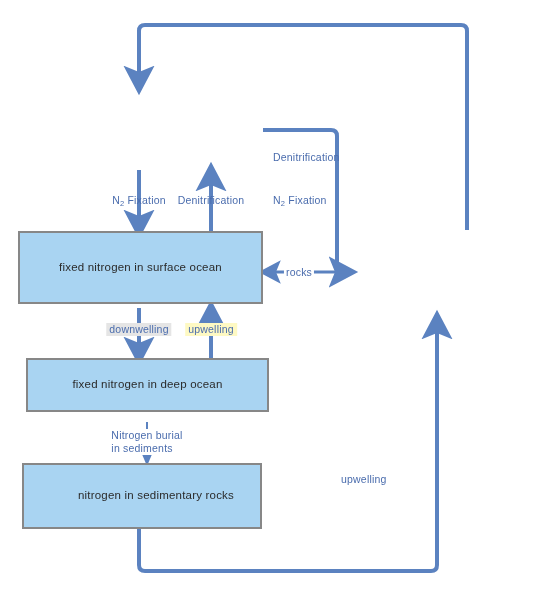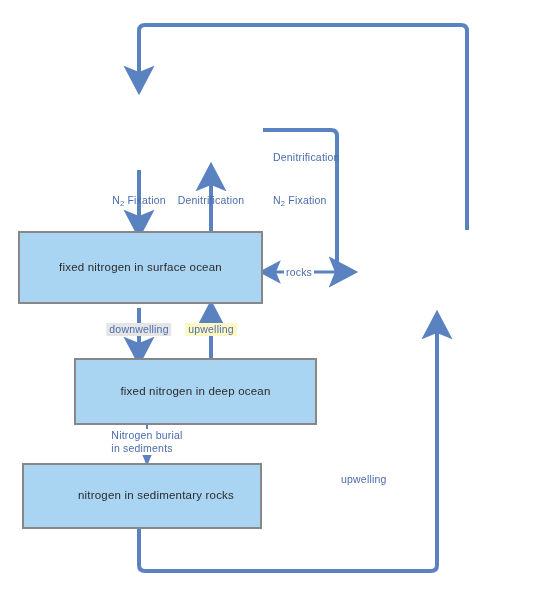--- a/index.html
+++ b/index.html
@@ -99,21 +99,21 @@
     <path d="M 147,422 L 147,458" fill="none" stroke="#5b82c0" stroke-width="2" marker-end="url(#arrowhead-small)"></path>
 
     <path d="M 139,529 L 139,565 Q 139,571 145,571 L 431,571 Q 437,571 437,565 L 437,325" fill="none" stroke="#5b82c0" stroke-width="4" marker-end="url(#arrowhead-big)"></path>
   </svg>
 
 
   <div class="node-box" style="left:18px; top:231px; width:245px; height:73px;">
     <span class="node-label">fixed nitrogen in surface ocean</span>
   </div>
 
-  <div class="node-box" style="left:26px; top:358px; width:243px; height:67px;margin-left:48px;">
+  <div class="node-box" style="left:26px; top:358px; width:243px; height:54px;">
     <span class="node-label">fixed nitrogen in deep ocean</span>
   </div>
 
   <div class="node-box" style="left:22px; top:463px; width:240px; height:66px;padding-left:28px;">
     <span class="node-label">nitrogen in sedimentary rocks</span>
   </div>
 
 
   <div class="flow-label center" style="left:139px; top:194px;">N<sub>2</sub> Fixation</div>
 

